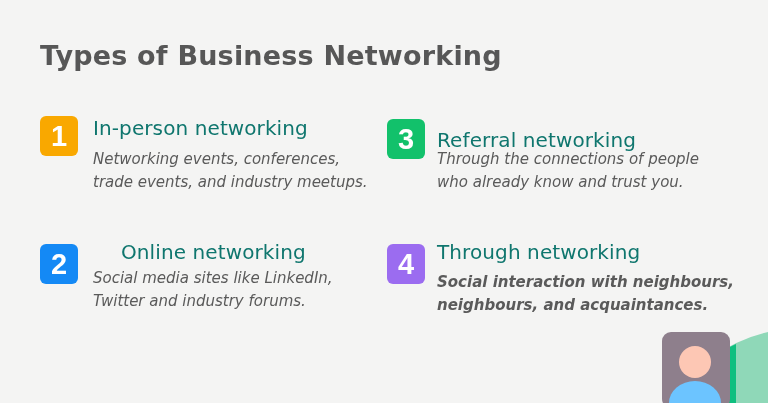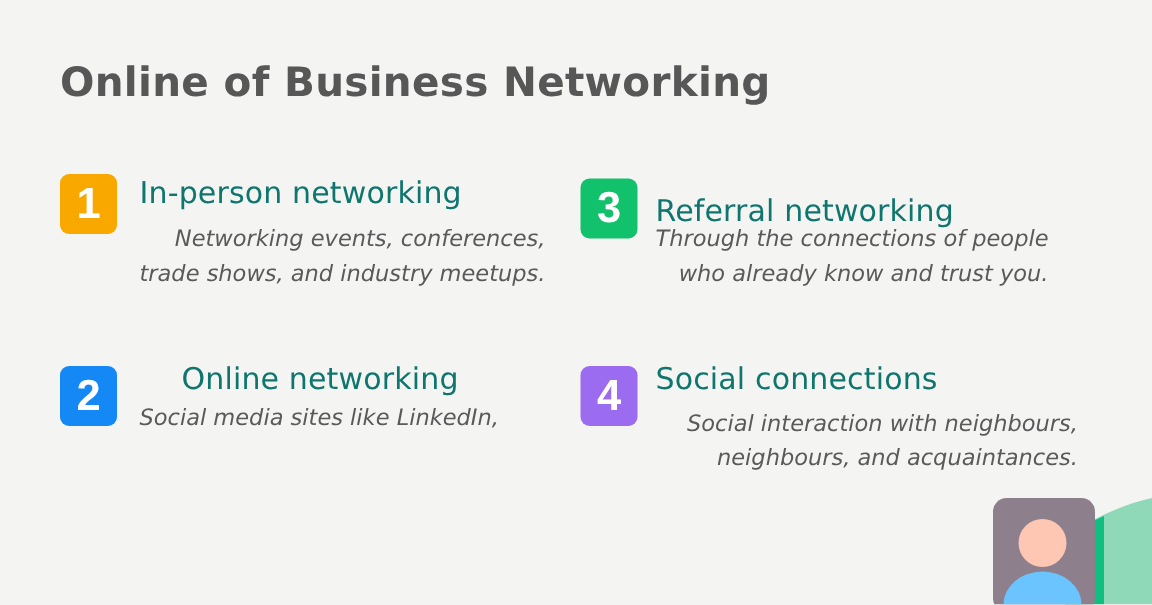--- a/index.html
+++ b/index.html
@@ -21,58 +21,59 @@
     font-size: 29px; display: flex; align-items: center; justify-content: center;
   }
   .heading {
     position: absolute; white-space: nowrap;
     font-size: 20px; color: #0f766e; letter-spacing: 0.1px;
   }
   .desc {
     position: absolute; white-space: nowrap;
     font-size: 15px; font-style: italic; color: #5a5a5a; line-height: 23px;
   }
-  .desc span { display: block; text-align: right; }
+  .desc span { display: block; }
   .deco { position: absolute; left: 640px; top: 320px; width: 128px; height: 83px; overflow: hidden; }
 </style>
 </head>
 <body>
 
-<div class="title">Online of Business Networking</div>
+<div class="title">Types of Business Networking</div>
 
 <div class="item">
   <div class="badge" style="left:40px; top:116px; background:#f9a800;">1</div>
   <div class="heading" style="left:93px; top:116px;">In-person networking</div>
   <div class="desc" style="left:93px; top:148px;">
     <span>Networking events, conferences,</span>
-    <span>trade shows, and industry meetups.</span>
+    <span>trade events, and industry meetups.</span>
   </div>
 </div>
 
 <div class="item">
   <div class="badge" style="left:40px; top:244px; background:#1489f5;">2</div>
   <div class="heading" style="left:93px; top:240px;margin-left:28px;">Online networking</div>
   <div class="desc" style="left:93px; top:267px;">
     <span>Social media sites like LinkedIn,</span>
+    <span>Twitter and industry forums.</span>
   </div>
 </div>
 
 <div class="item">
   <div class="badge" style="left:387px; top:119px; background:#12c16b;">3</div>
   <div class="heading" style="left:437px; top:128px;">Referral networking</div>
   <div class="desc" style="left:437px; top:148px;font-style:italic;">
     <span>Through the connections of people</span>
     <span>who already know and trust you.</span>
   </div>
 </div>
 
 <div class="item">
   <div class="badge" style="left:387px; top:244px; background:#9b6cf0;">4</div>
-  <div class="heading" style="left:437px; top:240px;">Social connections</div>
-  <div class="desc" style="left:458px; top:271px;">
+  <div class="heading" style="left:437px; top:240px;">Through networking</div>
+  <div class="desc" style="left:437px; top:271px;font-weight:bold;">
     <span>Social interaction with neighbours,</span>
     <span>neighbours, and acquaintances.</span>
   </div>
 </div>
 
 <div class="deco">
   <svg width="128" height="83" viewBox="0 0 128 83">
     <path d="M70 38 Q100 18 128 12 L128 83 L70 83 Z" fill="#8fd8b8"></path>
     <path d="M70 38 Q82 30 96 24 L96 83 L70 83 Z" fill="#0fbf7f"></path>
     <rect x="22" y="12" width="68" height="76" rx="9" fill="#8e7f8c"></rect>

